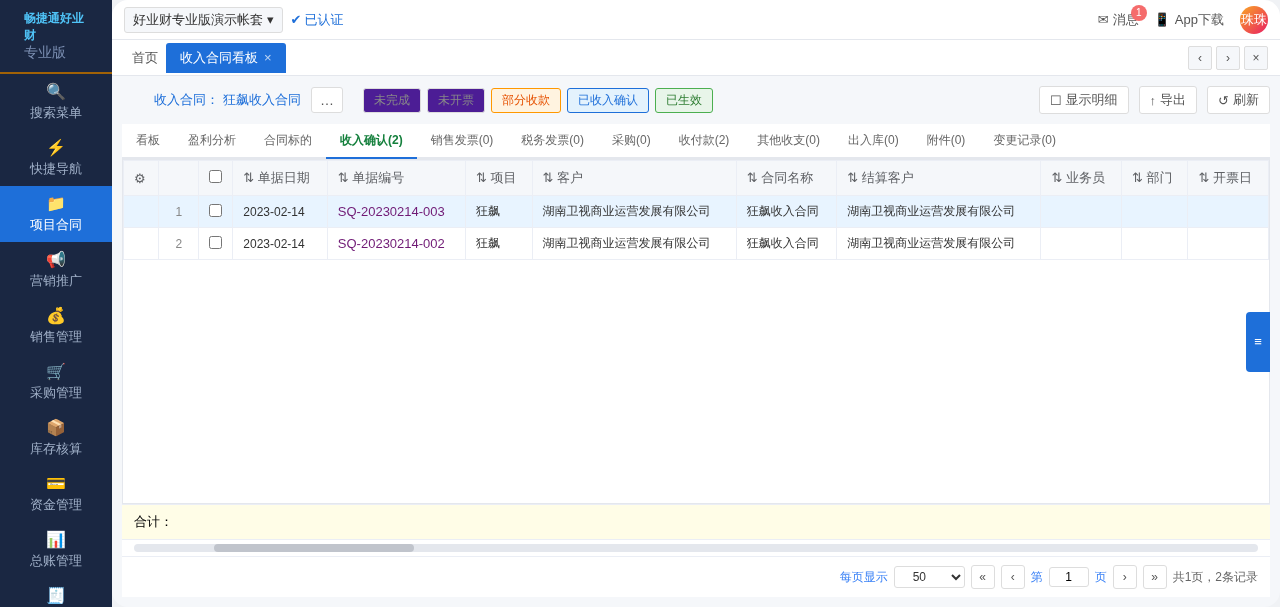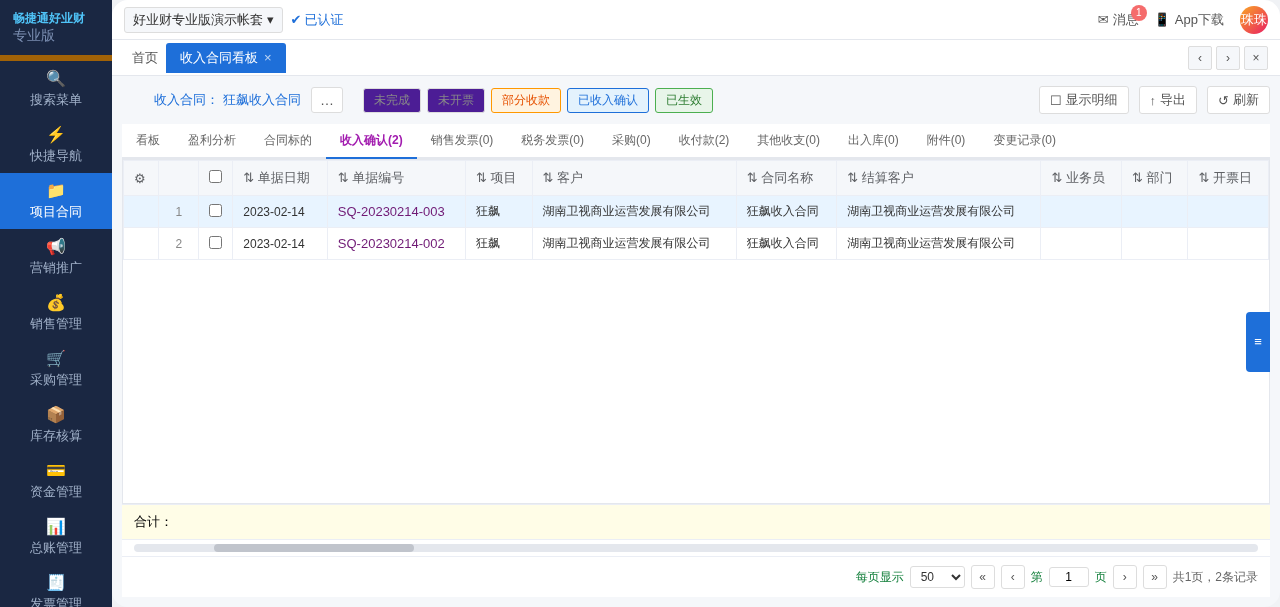--- a/index.html
+++ b/index.html
@@ -1,20 +1,20 @@
 <!DOCTYPE html>
 <html><head>
   <meta charset="utf-8">
   <style>
     * { box-sizing: border-box; margin: 0; padding: 0; font-family: 'Microsoft YaHei', Arial, sans-serif; font-size: 13px; }
     body { display: flex; height: 607px; overflow: hidden; background: #f0f2f5; }
 
     
     .sidebar { width: 112px; background: #1a2742; display: flex; flex-direction: column; height: 100%; flex-shrink: 0; }
-    .sidebar-logo { padding: 10px 13px; border-bottom: 6px solid #a16207; }
+    .sidebar-logo { padding: 10px 24px; border-bottom: 2px solid #a16207; }
     .sidebar-logo-text { color: #4fc3f7; font-size: 12px; font-weight: bold; }
     .sidebar-logo-sub { color: #7a8db0; font-size: 14px; }
     .sidebar-item { display: flex; flex-direction: column; align-items: center; padding: 8px 4px; color: #a0b0c8; cursor: pointer; font-size: 11px; gap: 3px; }
     .sidebar-item.active { background: #1e6fd9; color: #fff; }
     .sidebar-item-icon { font-size: 16px; }
 
     
     .main { flex: 1; display: flex; flex-direction: column; overflow: hidden; border-radius: 16px; }
 
     
@@ -46,42 +46,42 @@
     .status-btn.active-orange { background: #fff3e0; border-color: #ff9800; color: #e65100; }
     .status-btn.active-blue { background: #e3f2fd; border-color: #1e6fd9; color: #1e6fd9; }
     .status-btn.active-green { background: #e8f5e9; border-color: #4caf50; color: #2e7d32; }
     .header-right { margin-left: auto; display: flex; align-items: center; gap: 10px; }
     .header-action-btn { display: flex; align-items: center; gap: 4px; padding: 4px 10px; border: 1px solid #ddd; background: #fff; color: #555; border-radius: 3px; cursor: pointer; font-size: 12px; }
     .more-btn { padding: 4px 8px; border: 1px solid #ddd; background: #fff; color: #555; border-radius: 3px; cursor: pointer; font-size: 14px; }
 
     
     .inner-tabs { display: flex; background: #fff; border-bottom: 2px solid #e4e7ed; }
     .inner-tab { padding: 8px 14px; color: #666; cursor: pointer; font-size: 12px; border-bottom: 2px solid transparent; margin-bottom: -2px; }
-    .inner-tab.active { color: #a21caf; border-bottom: 2px solid #1e6fd9; font-weight: bold; }
+    .inner-tab.active { color: #15803d; border-bottom: 2px solid #1e6fd9; font-weight: bold; }
 
     
     .table-container { flex: 1; background: #fff; overflow: auto; border: 1px solid #e4e7ed; }
     table { width: 100%; border-collapse: collapse; min-width: 900px; }
     table th { background: #f5f7fa; color: #606266; font-weight: normal; padding: 8px 10px; border: 1px solid #ebeef5; text-align: left; font-size: 12px; white-space: nowrap; }
     table td { padding: 7px 10px; border: 1px solid #ebeef5; font-size: 12px; color: #333; white-space: nowrap; }
     table tr.selected td { background: #e8f4ff; }
     .link-text { color: #701a75; cursor: pointer; text-decoration: none; }
     .col-num { width: 40px; text-align: center; color: #888; }
     .checkbox-cell { width: 30px; text-align: center; }
     input[type="checkbox"] { cursor: pointer; }
 
     
     .table-footer { background: #fff; border-top: 1px solid #ebeef5; }
     .total-row { display: flex; align-items: center; padding: 8px 12px; background: #fffde7; border-bottom: 1px solid #ebeef5; }
     .scrollbar-row { padding: 4px 12px; }
     .fake-scrollbar { height: 8px; background: #e4e7ed; border-radius: 4px; width: 100%; position: relative; }
     .fake-scrollbar-thumb { height: 8px; background: #c0c4cc; border-radius: 4px; width: 200px; position: absolute; left: 80px; }
     .pagination { display: flex; align-items: center; justify-content: flex-end; padding: 8px 12px; gap: 6px; border-top: 1px solid #ebeef5; }
-    .pagination-label { font-size: 12px; color: #15803d; }
-    .pagination-select { border: 1px solid #ddd; padding: 2px 6px; border-radius: 3px; font-size: 12px; color: #333; background: #fff; cursor: pointer; }
+    .pagination-label { font-size: 12px; color: #3b82f6; }
+    .pagination-select { border: 1px solid #ddd; padding: 2px 14px; border-radius: 3px; font-size: 12px; color: #333; background: #fff; cursor: pointer; }
     .pagination-btn { width: 24px; height: 24px; display: flex; align-items: center; justify-content: center; border: 1px solid #ddd; background: #fff; border-radius: 3px; cursor: pointer; color: #555; font-size: 12px; }
     .pagination-btn:disabled { color: #ccc; cursor: default; }
     .pagination-info { font-size: 12px; color: #666; }
     .page-input { width: 40px; border: 1px solid #ddd; padding: 2px 4px; border-radius: 3px; text-align: center; font-size: 12px; }
     .float-icon { width: 24px; height: 60px; background: #1e6fd9; display: flex; align-items: center; justify-content: center; color: #fff; cursor: pointer; border-radius: 4px 0 0 4px; }
 
     .content-inner { display: flex; flex-direction: column; flex: 1; overflow: hidden; position: relative; }
   </style>
 </head>
 <body>

